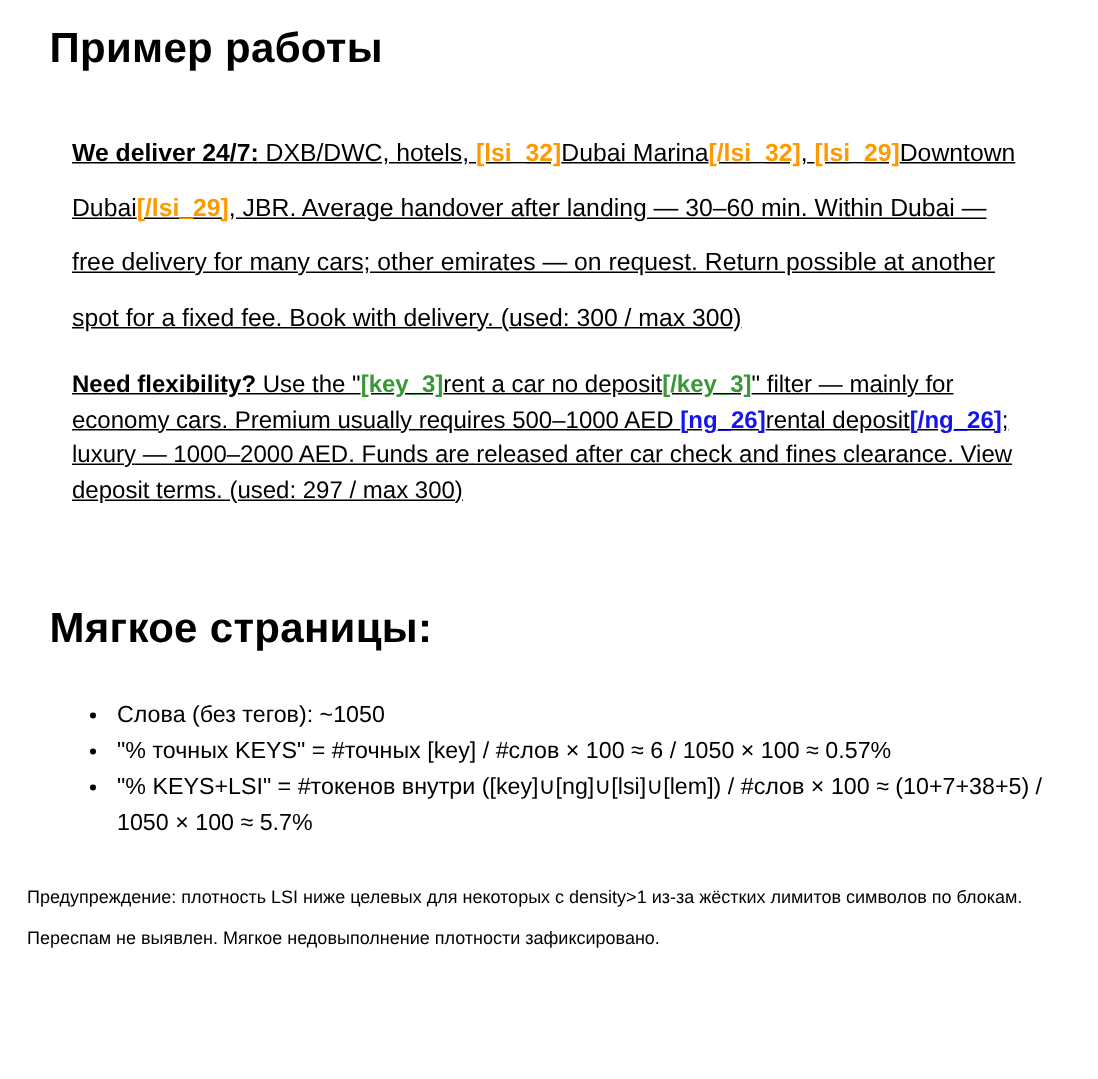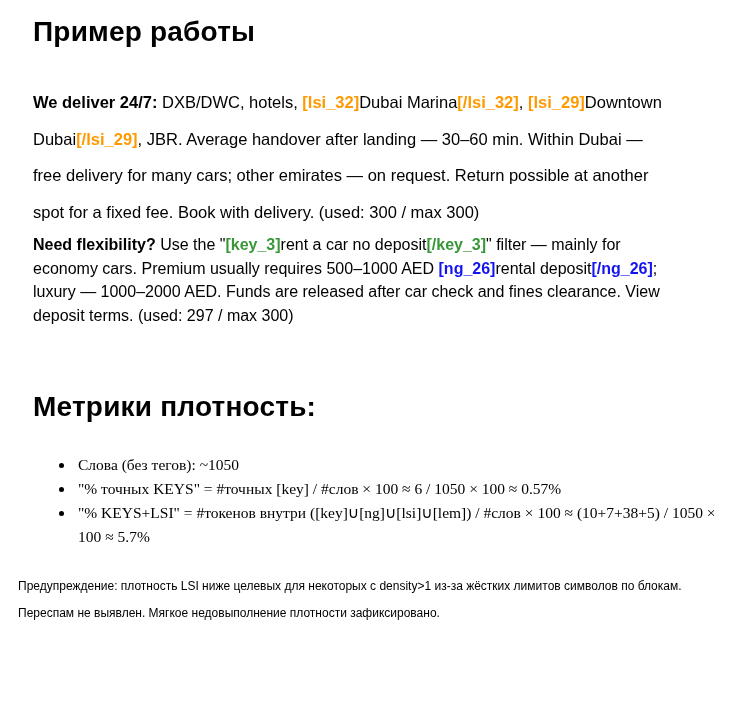--- a/index.html
+++ b/index.html
@@ -24,22 +24,23 @@
   }
   h1,h2{
     margin:0;
     font-size:28px;
     font-weight:700;
     line-height:33px;
     letter-spacing:0.2px;
   }
   h2{margin-top:63px;}
   .para{
-    margin:0;
+    margin:15px;
     font-size:16.5px;
+    text-decoration:underline;
   }
   .para-delivery{
     margin-top:36px;
     width:640px;
     line-height:36.5px;
   }
   .para-flex{
     margin-top:3px;
     width:652px;
     font-size:16px;
@@ -51,40 +52,39 @@
   .seg.tag-blue{color:var(--tag-blue);font-weight:700;}
   ul.metrics{
     margin:30px 0 0 0;
     padding:0 0 0 42px;
     width:690px;
   }
   ul.metrics li{
     font-size:15.5px;
     line-height:24px;
     padding-left:3px;
-    font-family:Liberation Serif, serif;
   }
   .warning{
     margin:24px 0 0 -15px;
     width:692px;
     font-size:12px;
     line-height:26.5px;
   }
 </style>
 </head>
 <body>
 
 <div class="page">
   <h1>Пример работы</h1>
 
   <p class="para para-delivery"><span class="seg bold">We deliver 24/7:</span><span class="seg normal"> DXB/DWC, hotels, </span><span class="seg tag-orange">[lsi_32]</span><span class="seg normal">Dubai Marina</span><span class="seg tag-orange">[/lsi_32]</span><span class="seg normal">, </span><span class="seg tag-orange">[lsi_29]</span><span class="seg normal">Downtown Dubai</span><span class="seg tag-orange">[/lsi_29]</span><span class="seg normal">, JBR. Average handover after landing — 30–60 min. Within Dubai — free delivery for many cars; other emirates — on request. Return possible at another spot for a fixed fee. Book with delivery. (used: 300 / max 300)</span></p>
 
   <p class="para para-flex"><span class="seg bold">Need flexibility?</span><span class="seg normal"> Use the "</span><span class="seg tag-green">[key_3]</span><span class="seg normal">rent a car no deposit</span><span class="seg tag-green">[/key_3]</span><span class="seg normal">" filter — mainly for economy cars. Premium usually requires 500–1000 AED </span><span class="seg tag-blue">[ng_26]</span><span class="seg normal">rental deposit</span><span class="seg tag-blue">[/ng_26]</span><span class="seg normal">; luxury — 1000–2000 AED. Funds are released after car check and fines clearance. View deposit terms. (used: 297 / max 300)</span></p>
 
-  <h2>Метрики плотность:</h2>
+  <h2>Мягкое страницы:</h2>
 
   <ul class="metrics">
       <li>Слова (без тегов): ~1050</li>
       <li>"% точных KEYS" = #точных [key] / #слов × 100 ≈ 6 / 1050 × 100 ≈ 0.57%</li>
       <li>"% KEYS+LSI" = #токенов внутри ([key]∪[ng]∪[lsi]∪[lem]) / #слов × 100 ≈ (10+7+38+5) / 1050 × 100 ≈ 5.7%</li>
     </ul>
 
   <p class="warning">Предупреждение: плотность LSI ниже целевых для некоторых с density&gt;1 из-за жёстких лимитов символов по блокам. Переспам не выявлен. Мягкое недовыполнение плотности зафиксировано.</p>
 </div>
 

